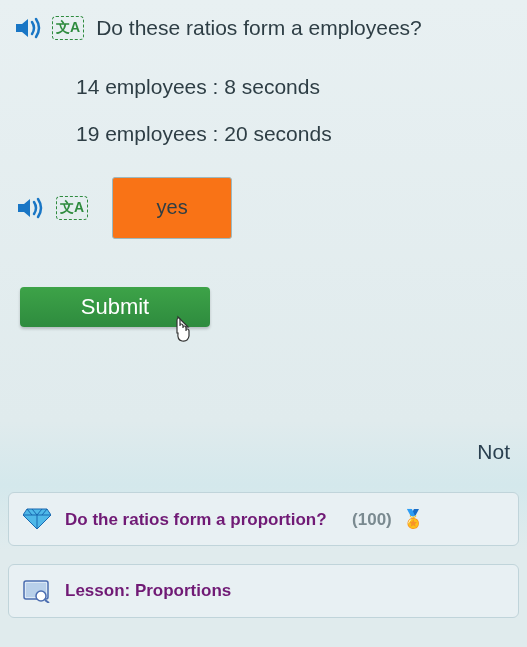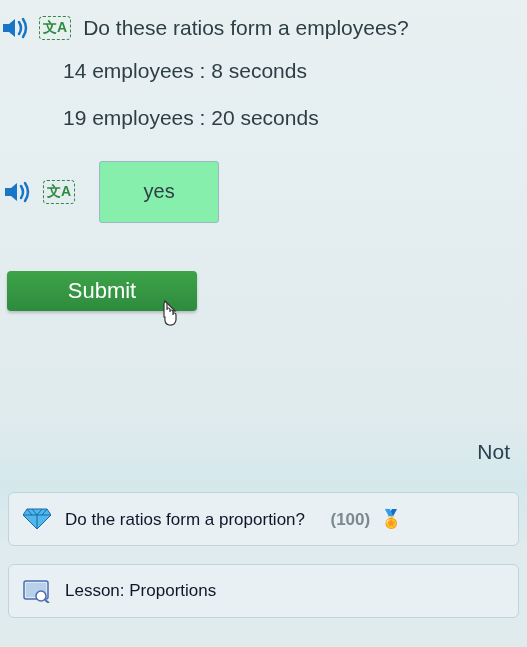--- a/index.html
+++ b/index.html
@@ -5,21 +5,21 @@
     * { box-sizing: border-box; margin: 0; padding: 0; }
     body {
       width: 527px;
       height: 647px;
       font-family: Verdana, Geneva, sans-serif;
       background: linear-gradient(to bottom, #e8f0f2 0%, #e0ebed 65%, #d4e8ec 75%, #e0ebed 85%);
       overflow: hidden;
       position: relative;
     }
     .question-area {
-      padding: 16px 1px;
+      padding: 16px 14px;
     }
     .q-row {
       display: flex;
       align-items: center;
       gap: 8px;
     }
     .speaker-icon {
       color: #1976c5;
       display: inline-flex;
       align-items: center;
@@ -34,38 +34,38 @@
       font-size: 14px;
       font-weight: bold;
     }
     .question-text {
       color: #2e3e45;
       font-size: 21px;
       margin-left: 4px;
     }
     .ratios {
       margin-left: 62px;
-      margin-top: 16px;
+      margin-top: 32px;
       color: #2e3e45;
       font-size: 21px;
       line-height: 1.4;
     }
     .ratio-line {
       margin-bottom: 18px;
     }
     .answer-row {
       display: flex;
       align-items: center;
       gap: 10px;
       margin-top: 28px;
       margin-left: 2px;
     }
     .answer-btn {
       border: 1px solid #9bb8bf;
-      background: #86efac;
+      background: #f97316;
       color: #2e3e45;
       font-size: 20px;
       width: 120px;
       height: 62px;
       border-radius: 3px;
       cursor: pointer;
       margin-left: 14px;
     }
     .submit-row {
       margin-top: 48px;
@@ -108,23 +108,23 @@
       background: #e8f0f3;
       border: 1px solid #c0d4da;
       border-radius: 6px;
       padding: 14px 14px;
       display: flex;
       align-items: center;
       gap: 14px;
       margin-bottom: 18px;
     }
     .card-link {
-      color: #0f172a;
+      color: #701a75;
       font-size: 17px;
-      font-weight: normal;
+      font-weight: bold;
       cursor: pointer;
     }
     .card-count {
       color: #7a8a90;
       font-size: 17px;
       margin-left: 21px;
       font-weight: bold;
     }
     .gem-icon { color: #2a9dd6; display: inline-flex; }
     .lesson-icon { color: #4b6db0; display: inline-flex; }

